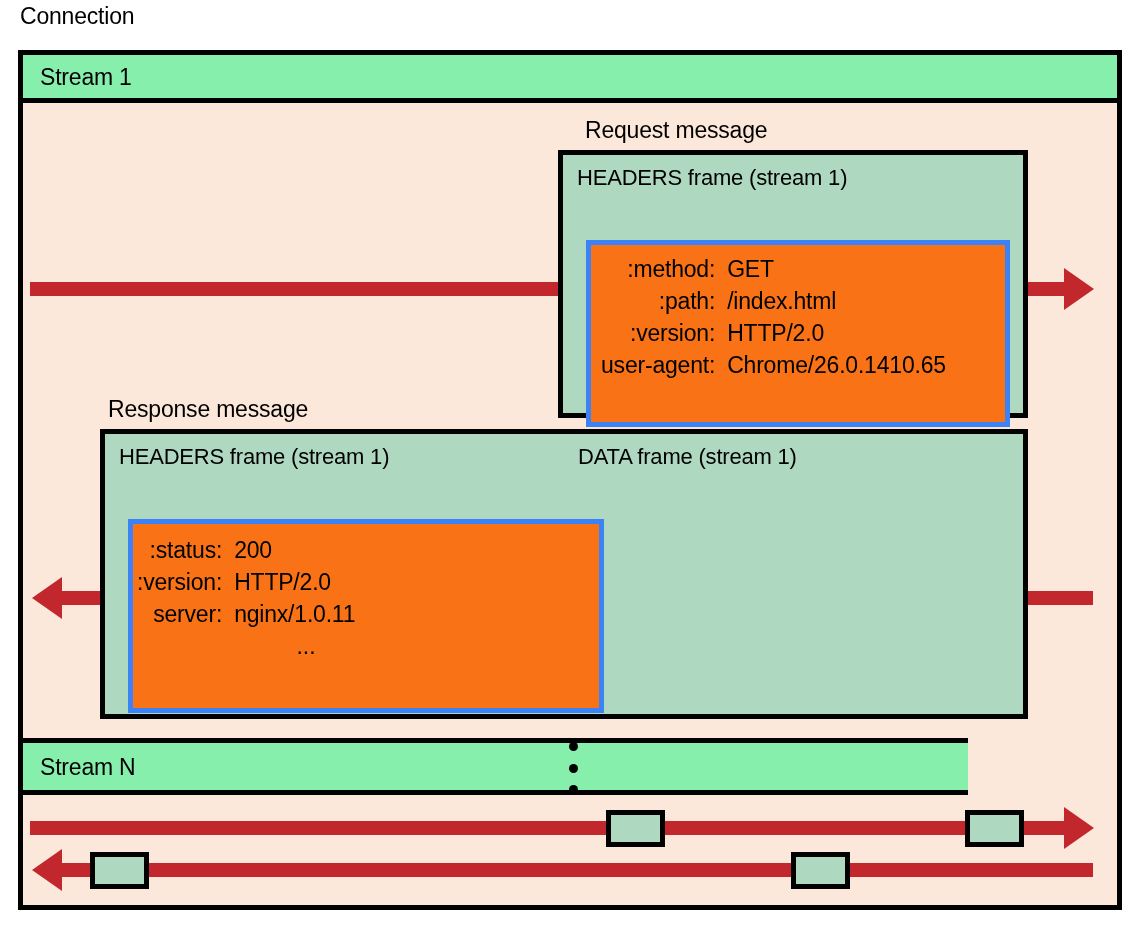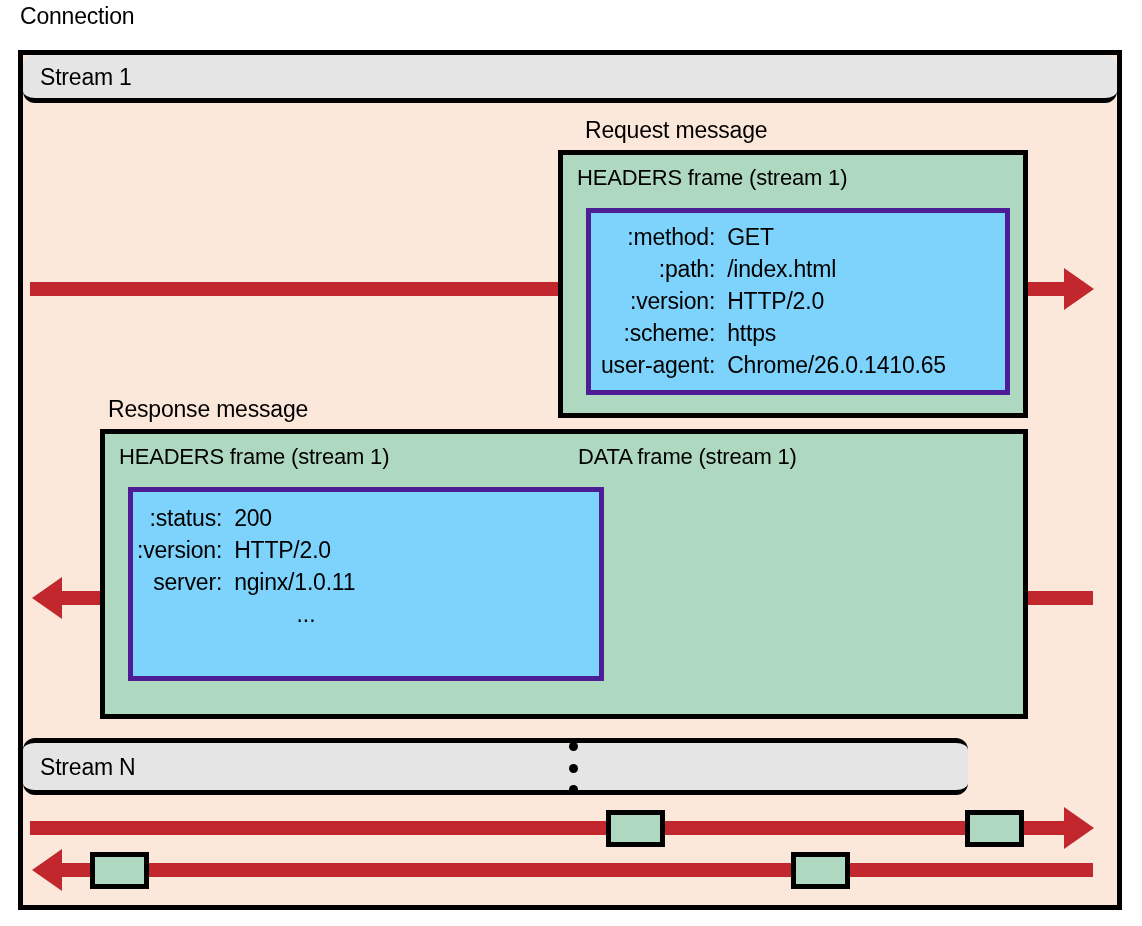--- a/index.html
+++ b/index.html
@@ -34,23 +34,22 @@
     top: 50px;
     width: 1104px;
     height: 860px;
     border: 5px solid #000000;
     box-sizing: border-box;
     background: #FCE8DA;
   }
 
   
   .stream-band {
-    background: #e5e5e5;
-    box-sizing: border-box;
-    border-radius: 12px;
+    background: #86efac;
+    box-sizing: border-box;
   }
   #stream1-band {
     left: 23px;
     top: 55px;
     width: 1094px;
     height: 48px;
     border-bottom: 5px solid #000000;
   }
   #streamN-band {
     left: 23px;
@@ -166,23 +165,24 @@
   .frame-title {
     font-size: 22px;
     line-height: 30px;
     letter-spacing: -0.2px;
     white-space: nowrap;
     margin-bottom: 6px;
   }
 
   
   .payload-box {
-    border: 5px solid #4c1d95;
-    background: #7dd3fc;
-    box-sizing: border-box;
+    border: 5px solid #3b82f6;
+    background: #f97316;
+    box-sizing: border-box;
+    margin-top: 32px;
   }
   #request-headers-payload {
     position: absolute;
     left: 23px; top: 53px; width: 424px; height: 187px;
     padding: 8px 0 0 0;
   }
   #response-headers-payload {
     position: absolute;
     left: 23px; top: 53px; width: 476px; height: 194px;
     padding: 10px 0 0 0;
@@ -259,24 +259,20 @@
         </div>
         <div class="kv-row">
           <span class="kv-key">:path:</span>
           <span class="kv-val">/index.html</span>
         </div>
         <div class="kv-row">
           <span class="kv-key">:version:</span>
           <span class="kv-val">HTTP/2.0</span>
         </div>
         <div class="kv-row">
-          <span class="kv-key">:scheme:</span>
-          <span class="kv-val">https</span>
-        </div>
-        <div class="kv-row">
           <span class="kv-key">user-agent:</span>
           <span class="kv-val">Chrome/26.0.1410.65</span>
         </div>
       </div>
     </div>
   </div>
 </div>
 
 <div class="abs message-caption" id="response-caption">Response message</div>
 

